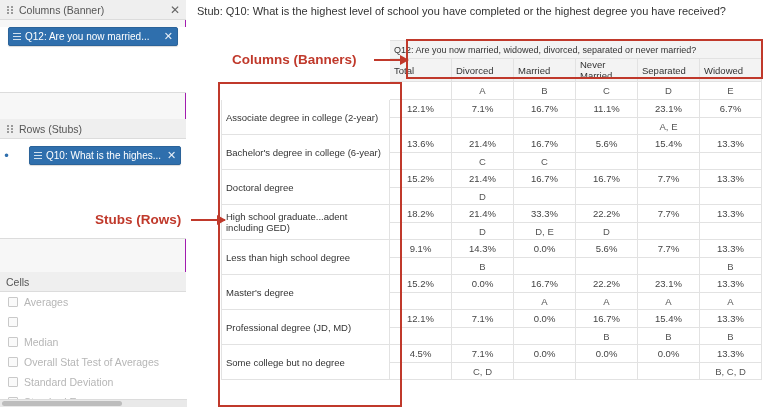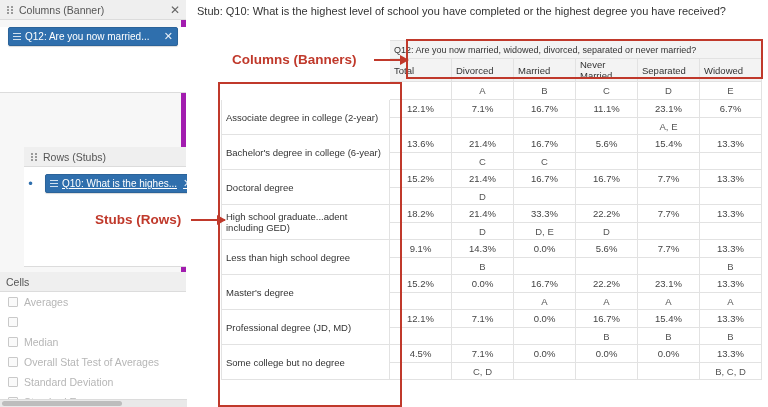--- a/index.html
+++ b/index.html
@@ -11,21 +11,21 @@
     color: #333;
     background: #ffffff;
     overflow: hidden;
     position: relative;
   }
 
   
   #left-panel {
     position: absolute; left: 0; top: 0; width: 186px; height: 407px;
     background: #f7f7f7;
-    border-right: 5px solid #a21caf;
+    border-right: 1px solid #a21caf;
   }
   .panel-section { position: absolute; left: 0; width: 186px; }
   .panel-header {
     height: 20px; background: #efefef;
     border-bottom: 1px solid #dcdcdc;
     display: flex; align-items: center;
     padding: 0 6px;
     font-size: 10.5px; color: #555;
   }
   .grip {
@@ -185,29 +185,29 @@
       <div class="chip">
         <span class="chip-grip">
             <span></span>
           </span>
         <span class="chip-label">Q12: Are you now married...</span>
         <span class="chip-x">✕</span>
       </div>
     </div>
   </div>
 
-  <div class="panel-section" style="top:147px;padding-left:24px;">
+  <div class="panel-section" style="top:119px;">
     <div class="panel-header">
       <span class="grip dots"></span>
       <span>Rows (Stubs)</span>
     </div>
     <div class="panel-body" style="height:100px;">
       <div class="row-chip-wrap">
         <span class="bullet">•</span>
-        <div class="chip" style="flex:1; margin-left:8px;text-decoration:underline;">
+        <div class="chip" style="flex:1; margin-left:16px;">
           <span class="chip-grip">
               <span></span>
             </span>
           <span class="chip-label">Q10: What is the highes...</span>
           <span class="chip-x">✕</span>
         </div>
         <span class="gear">✿</span>
       </div>
     </div>
   </div>

